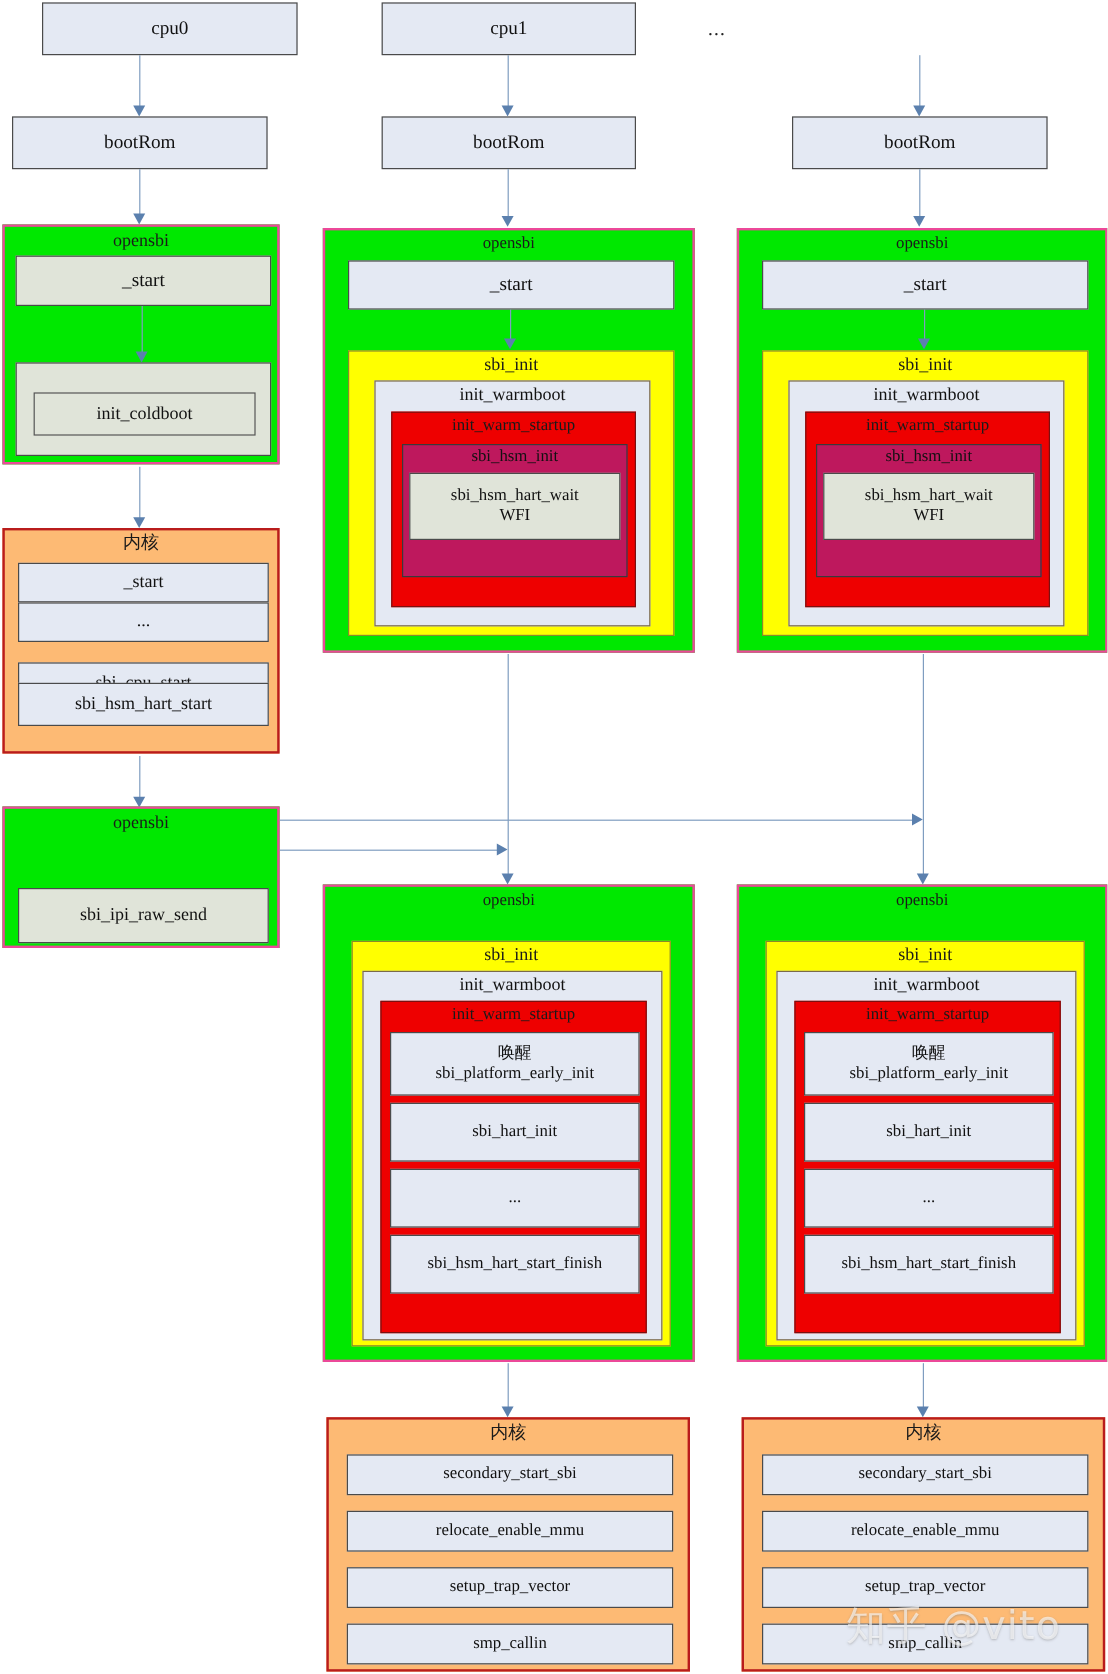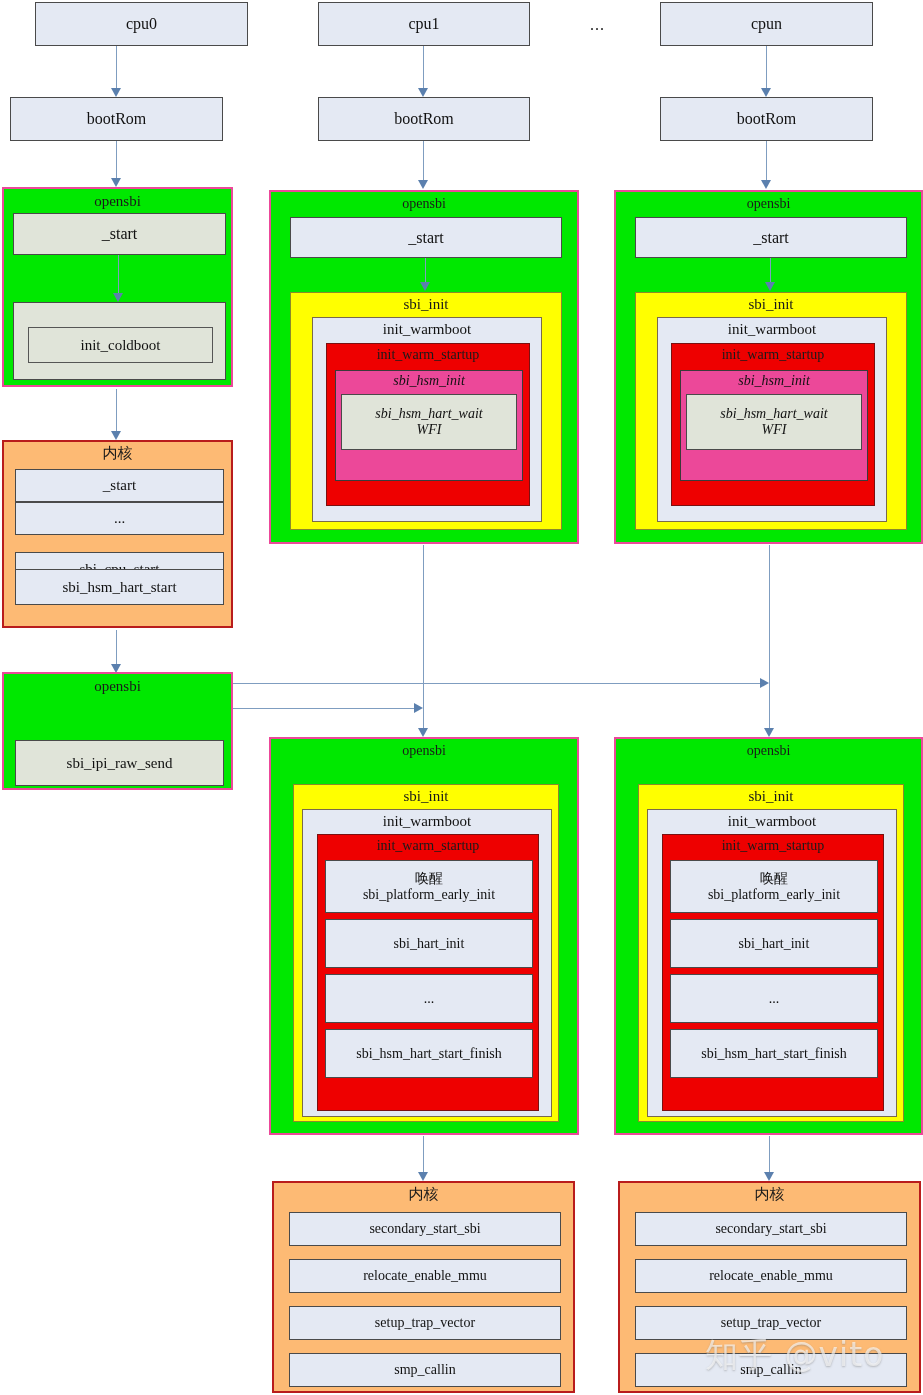--- a/index.html
+++ b/index.html
@@ -75,25 +75,24 @@
     padding-top:3px;
   }
   
   .lightbox{
     background:#e4e9f3;
     border:1px solid #7a6a4a;
     color:#111111;
     padding-top:3px;
   }
   .lightbox2{
-    background:#ec4899;
+    background:#be185d;
     border:1px solid #3a3a3a;
     color:#111111;
     padding-top:2px;
-    font-style:italic;
   }
 
   .t16{font-size:16px;}
   .t15{font-size:15px;}
   .t14{font-size:14px;}
 
   
   .vline{
     position:absolute;
     width:0;
@@ -142,23 +141,20 @@
 
 <div id="canvas">
 
   <div class="node plain t16" style="left:10px;top:2px;width:213px;height:44px;margin-left:25px;">
     <span class="lbl">cpu0</span>
   </div>
   <div class="node plain t16" style="left:318px;top:2px;width:212px;height:44px;">
     <span class="lbl">cpu1</span>
   </div>
   <div class="ellipsis-top" style="left:590px;top:16px;">...</div>
-  <div class="node plain t16" style="left:660px;top:2px;width:213px;height:44px;">
-    <span class="lbl">cpun</span>
-  </div>
 
   <div class="vline" style="left:116px;top:46px;height:44px;"></div>
   <div class="arrowdown" style="left:111px;top:88px;"></div>
   <div class="vline" style="left:423px;top:46px;height:44px;"></div>
   <div class="arrowdown" style="left:418px;top:88px;"></div>
   <div class="vline" style="left:766px;top:46px;height:44px;"></div>
   <div class="arrowdown" style="left:761px;top:88px;"></div>
 
   <div class="node plain t16" style="left:10px;top:97px;width:213px;height:44px;">
     <span class="lbl">bootRom</span>

